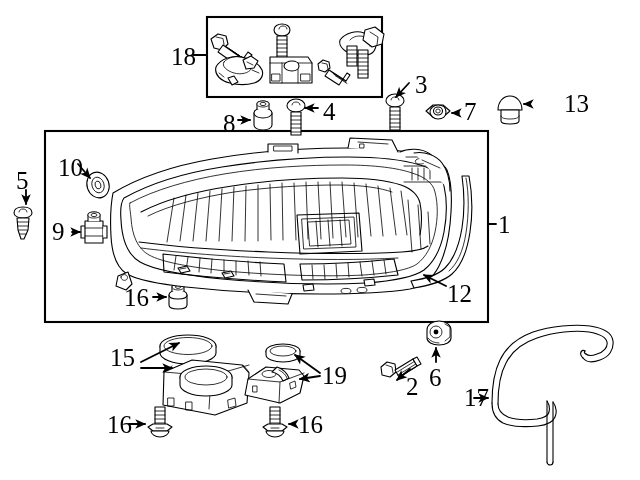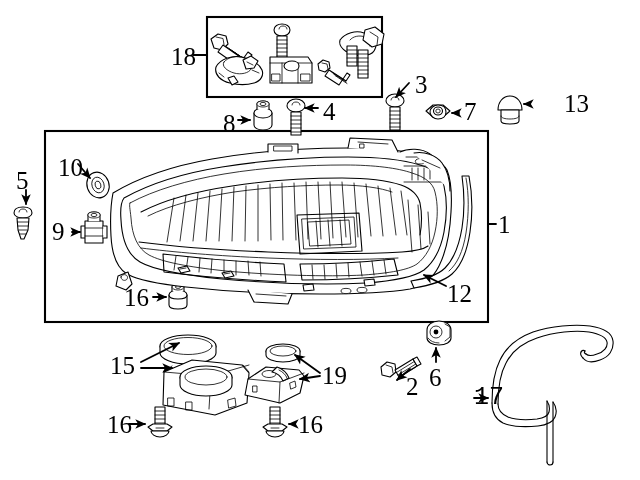--- a/index.html
+++ b/index.html
@@ -534,21 +534,21 @@
 <div class="lbl" style="left:323px;top:99px;">4</div>
 <div class="lbl" style="left:415px;top:72px;">3</div>
 <div class="lbl" style="left:464px;top:99px;">7</div>
 <div class="lbl" style="left:564px;top:91px;">13</div>
 <div class="lbl" style="left:16px;top:168px;">5</div>
 <div class="lbl" style="left:58px;top:145px;margin-top:10px;">10</div>
 <div class="lbl" style="left:52px;top:219px;">9</div>
 <div class="lbl" style="left:124px;top:285px;">16</div>
 <div class="lbl" style="left:498px;top:212px;">1</div>
 <div class="lbl" style="left:447px;top:281px;">12</div>
-<div class="lbl" style="left:110px;top:353px;text-align:center;">15</div>
+<div class="lbl" style="left:110px;top:345px;text-align:center;">15</div>
 <div class="lbl" style="left:322px;top:363px;">19</div>
 <div class="lbl" style="left:107px;top:412px;">16</div>
 <div class="lbl" style="left:298px;top:412px;">16</div>
 <div class="lbl" style="left:406px;top:374px;">2</div>
 <div class="lbl" style="left:429px;top:365px;">6</div>
-<div class="lbl" style="left:474px;top:385px;font-family:Liberation Mono, monospace;">17</div>
+<div class="lbl" style="left:464px;top:385px;">17</div>
 
 </div>
 
 </body></html>

